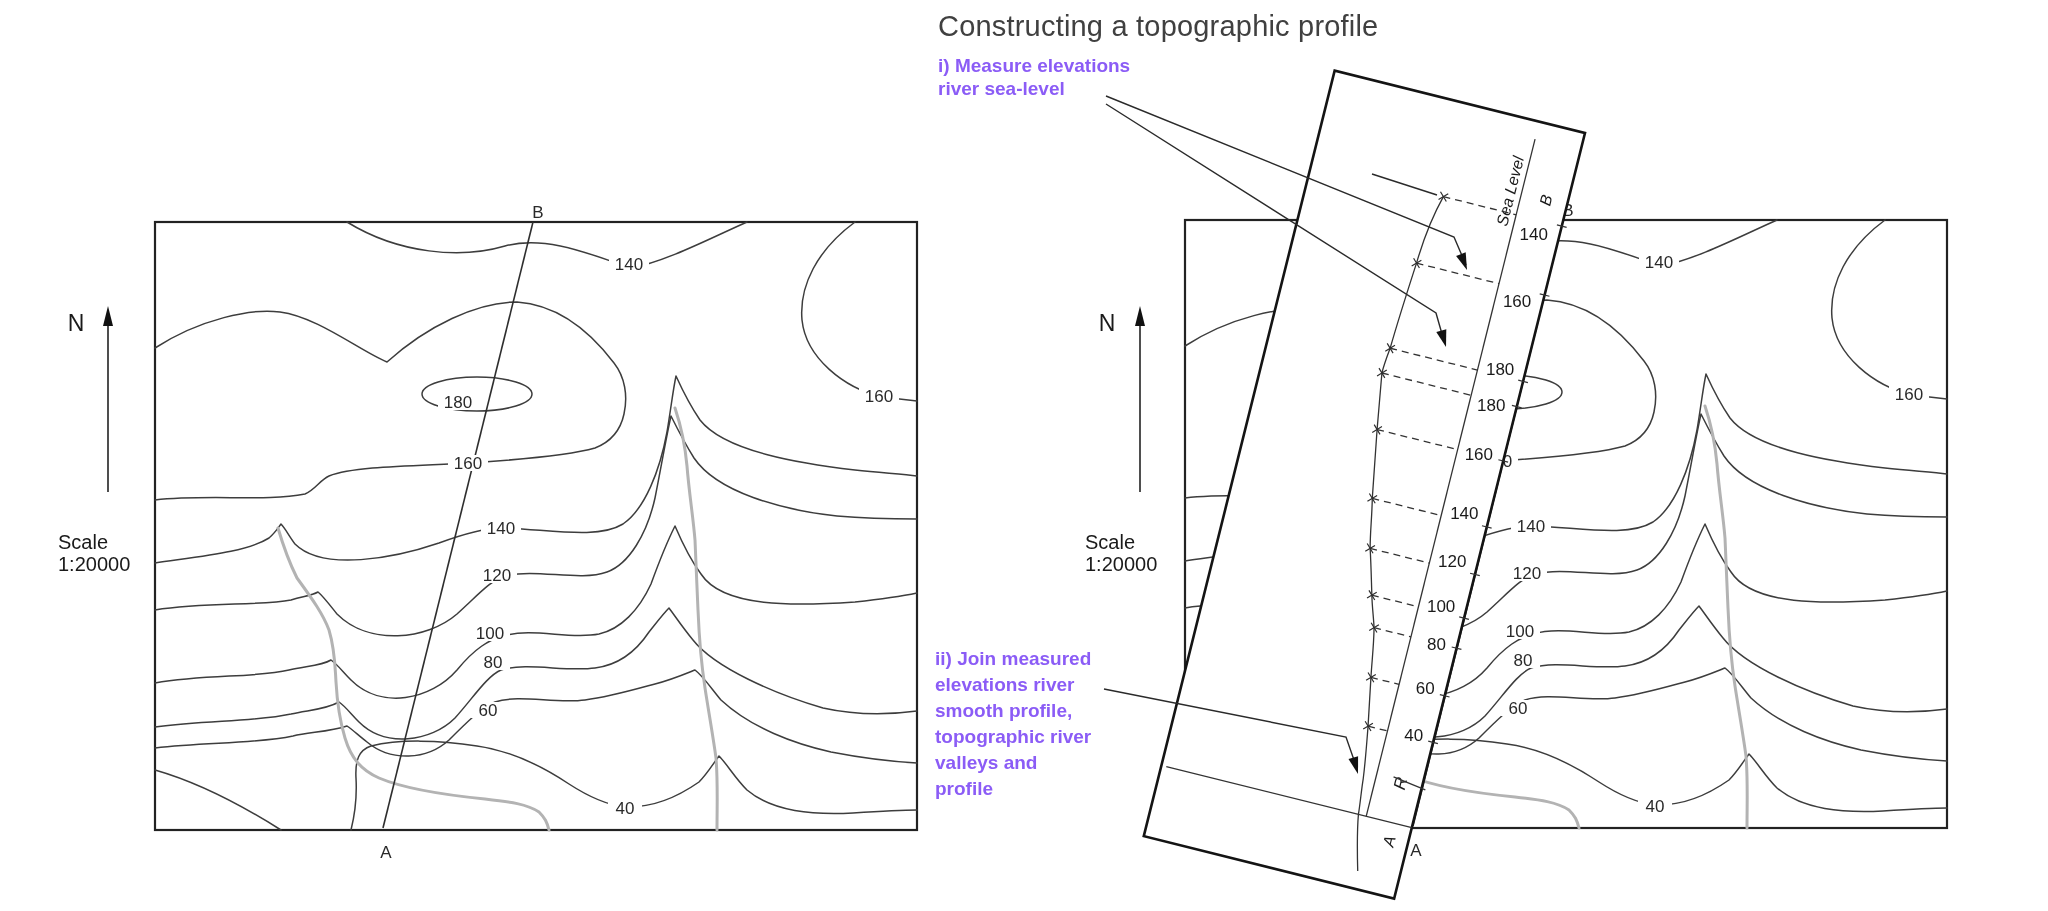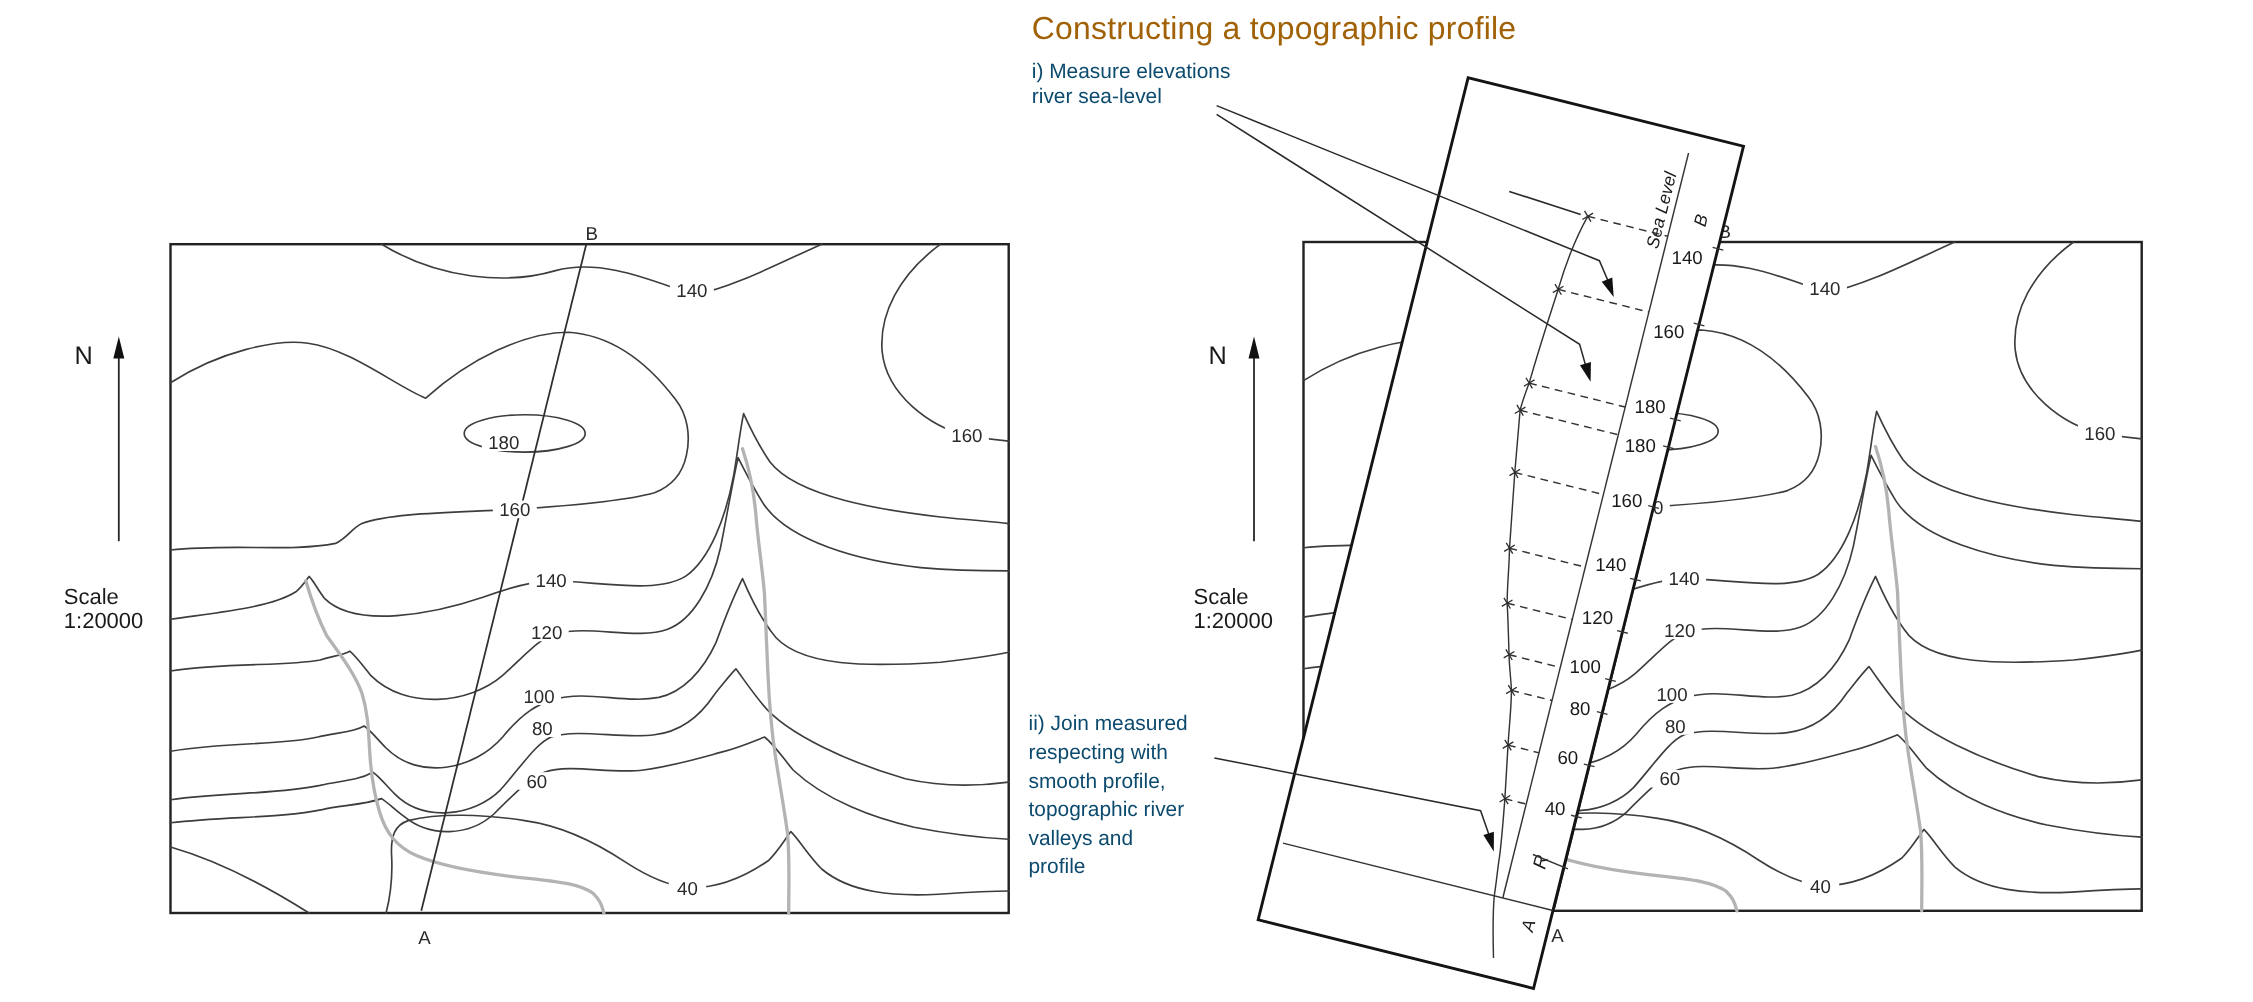--- a/index.html
+++ b/index.html
@@ -1,18 +1,18 @@
 <!DOCTYPE html>
 <html><head>
 <meta charset="utf-8">
 <style>
   html,body{margin:0;padding:0;background:#fff;}
   body{width:2048px;height:911px;position:relative;font-family:"Liberation Sans",sans-serif;color:#1a1a1a;overflow:hidden;}
-  .page-title{position:absolute;left:938px;top:10px;font-size:29px;letter-spacing:.2px;color:#a16207;}
-  .step-block{position:absolute;font-weight:normal;font-size:19px;color:#0c4a6e;}
+  .page-title{position:absolute;left:938px;top:10px;font-size:29px;letter-spacing:.2px;color:#404040;}
+  .step-block{position:absolute;font-weight:bold;font-size:19px;color:#8b5cf6;}
   #step1{left:938px;top:54px;line-height:23px;}
   #step2{left:935px;top:646px;line-height:26px;}
   svg{position:absolute;left:0;top:0;}
   svg text{font-family:"Liberation Sans",sans-serif;}
   .ctr{fill:none;stroke:#3d3d3d;stroke-width:1.5;stroke-linejoin:round;stroke-linecap:round;}
   .river{fill:none;stroke:#b3b3b3;stroke-width:3;stroke-linecap:round;}
   .lbl{font-size:17px;fill:#2a2a2a;}
   .lblbg{fill:#ffffff;}
   .thin{stroke:#333;stroke-width:1.3;fill:none;}
   .leader{stroke:#2a2a2a;stroke-width:1.4;fill:none;}
@@ -199,18 +199,18 @@
   </g>
 </svg>
 
 <div class="page-title">Constructing a topographic profile</div>
 <div class="step-block" id="step1">
   <div>i) Measure elevations</div>
   <div>river sea-level</div>
 </div>
 <div class="step-block" id="step2">
   <div>ii) Join measured</div>
-  <div>respecting with</div>
+  <div>elevations river</div>
   <div>smooth profile,</div>
   <div>topographic river</div>
   <div>valleys and</div>
   <div>profile</div>
 </div>
 
 </body></html>

